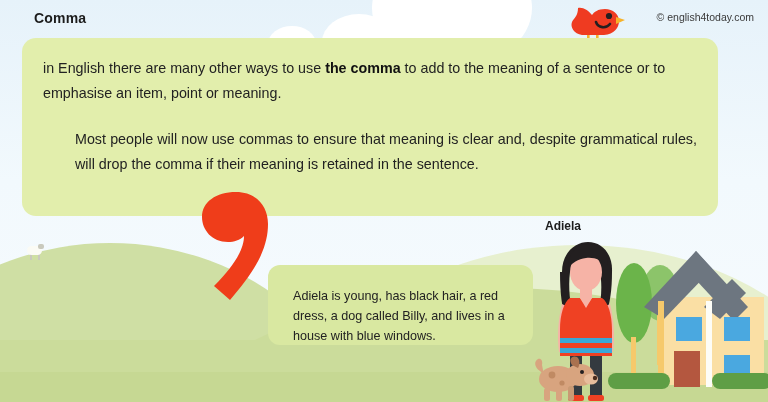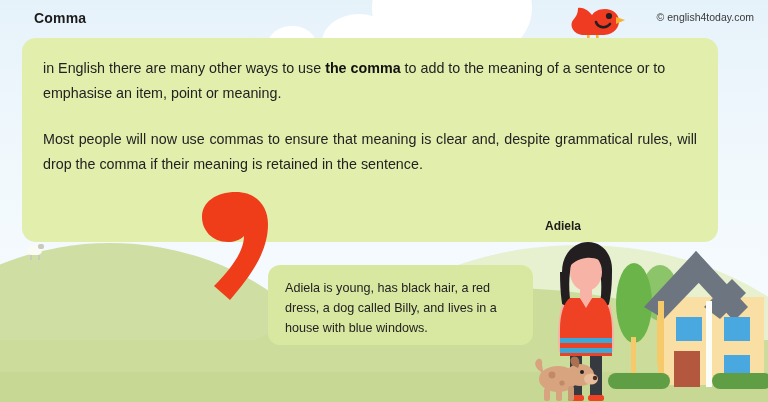--- a/index.html
+++ b/index.html
@@ -108,34 +108,34 @@
     margin-left: 32px;
   }
 
   
   .bird { position: absolute; left: 568px; top: 2px; width: 58px; height: 44px; }
 
   
   .lesson-box {
     position: absolute;
     left: 22px; top: 38px;
-    width: 696px; height: 204px;
+    width: 696px; height: 178px;
     background: #e2eeac;
     border-radius: 14px;
     box-sizing: border-box;
     padding: 18px 21px 0 21px;
   }
   .lesson-p {
     margin: 0;
     color: #222222;
     font-size: 14.3px;
     line-height: 25px;
   }
   .lesson-p.first { text-align: left; }
-  .lesson-p.second { text-align: justify; margin-top: 21px; }
+  .lesson-p.second { text-align: justify; margin-top: 21px; margin-left: 32px; }
   .lesson-p b { font-weight: bold; color: #111111; }
 
   
   .comma-mark { position: absolute; left: 196px; top: 190px; width: 80px; height: 130px; }
 
   
   .adiela-label {
     position: absolute;
     left: 545px; top: 219px;
     font-size: 12px;
@@ -156,21 +156,21 @@
   .callout-box::after {
     content: "";
     position: absolute;
     left: 14px; top: 62px;
     width: 150px; height: 26px;
     background: #d9e8a1;
     border-radius: 0 0 12px 12px;
     z-index: -1;
   }
   .callout-text {
-    margin: 4px;
+    margin: 12px;
     font-size: 12.6px;
     line-height: 20px;
     color: #222222;
   }
 
   
   .woman { position: absolute; left: 540px; top: 238px; width: 86px; height: 164px; }
 
   
   .dog { position: absolute; left: 532px; top: 355px; width: 66px; height: 47px; }

